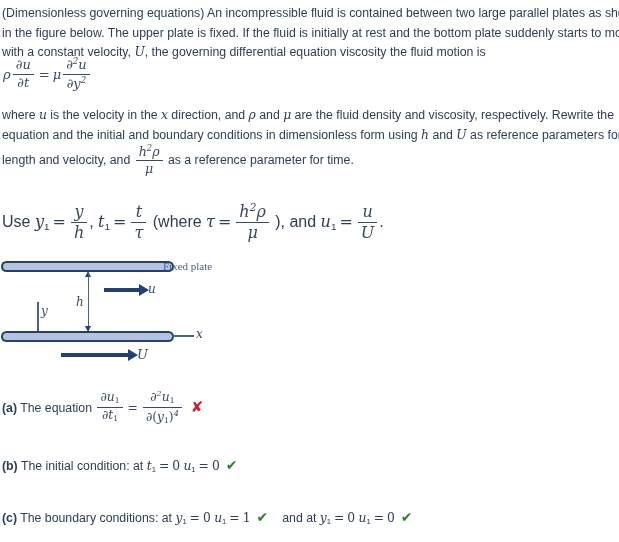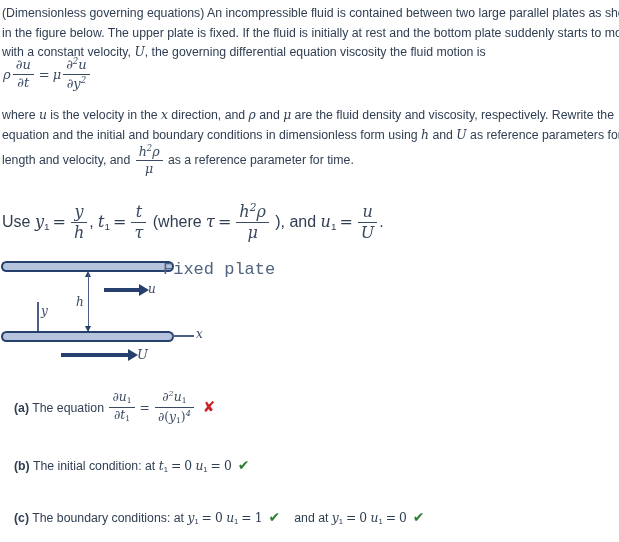--- a/index.html
+++ b/index.html
@@ -134,23 +134,23 @@
     border-left: none;
     border-radius: 0 9px 9px 0;
   }
   .plate-top { top: 9px; }
   .plate-bottom { top: 79px; }
 
   .fixed-label {
     position: absolute;
     left: 163px;
     top: 8px;
-    font-size: 17px;
+    font-size: 11px;
     color: #50637f;
-    font-family: Liberation Mono, monospace;
+    font-family: Liberation Serif, serif;
   }
 
   
   .h-line {
     position: absolute;
     left: 88px;
     top: 22px;
     width: 1px;
     height: 58px;
     background: #4a6087;
@@ -230,21 +230,21 @@
   .arrow-U-label {
     position: absolute;
     left: 137px;
     top: 95px;
     font-size: 13px;
   }
 
   
   .ans {
     position: absolute;
-    left: 14px;
+    left: 2px;
     font-size: 12.3px;
     color: #2f3e52;
   }
   .ans .tag { font-weight: bold; }
   .ans-a { top: 390px; }
   .ans-b { top: 457px; }
   .ans-c { top: 509px; }
 
   .mark-x {
     color: #cc2229;

